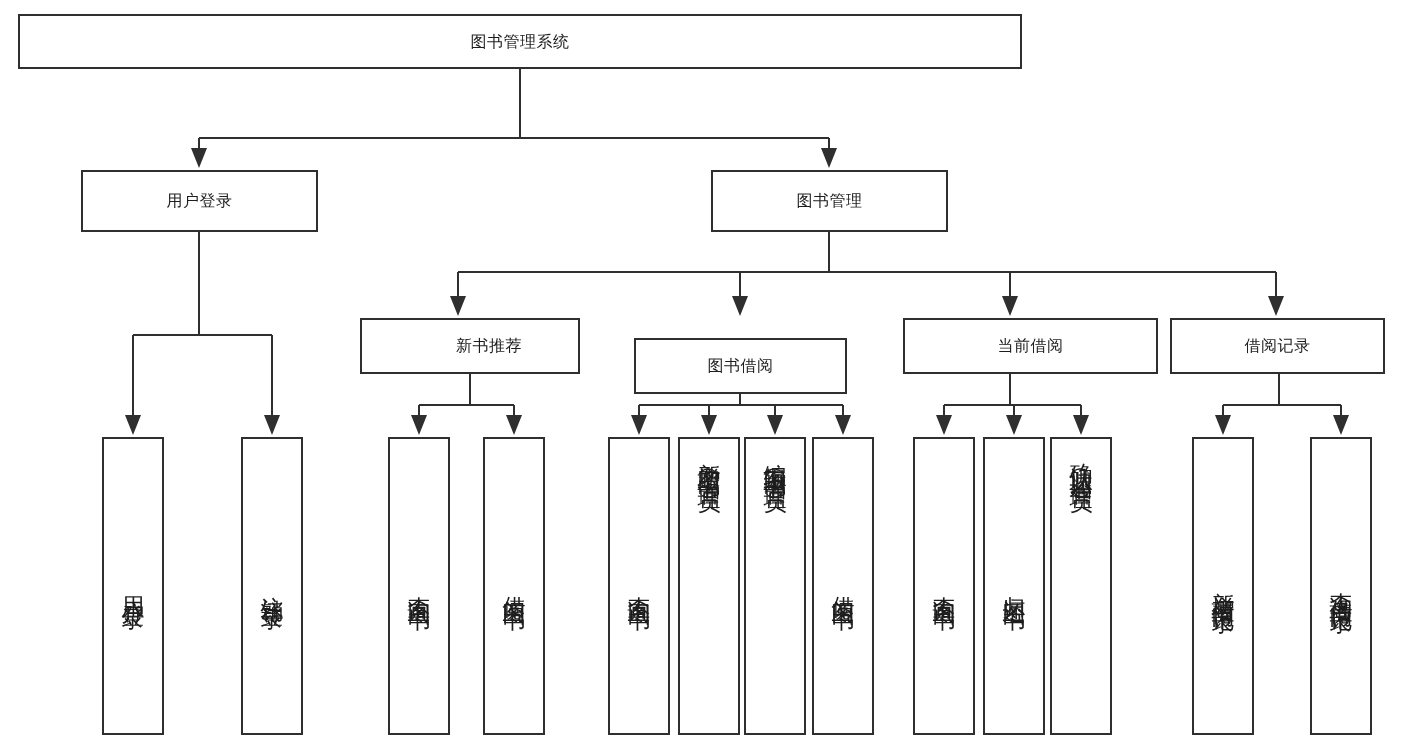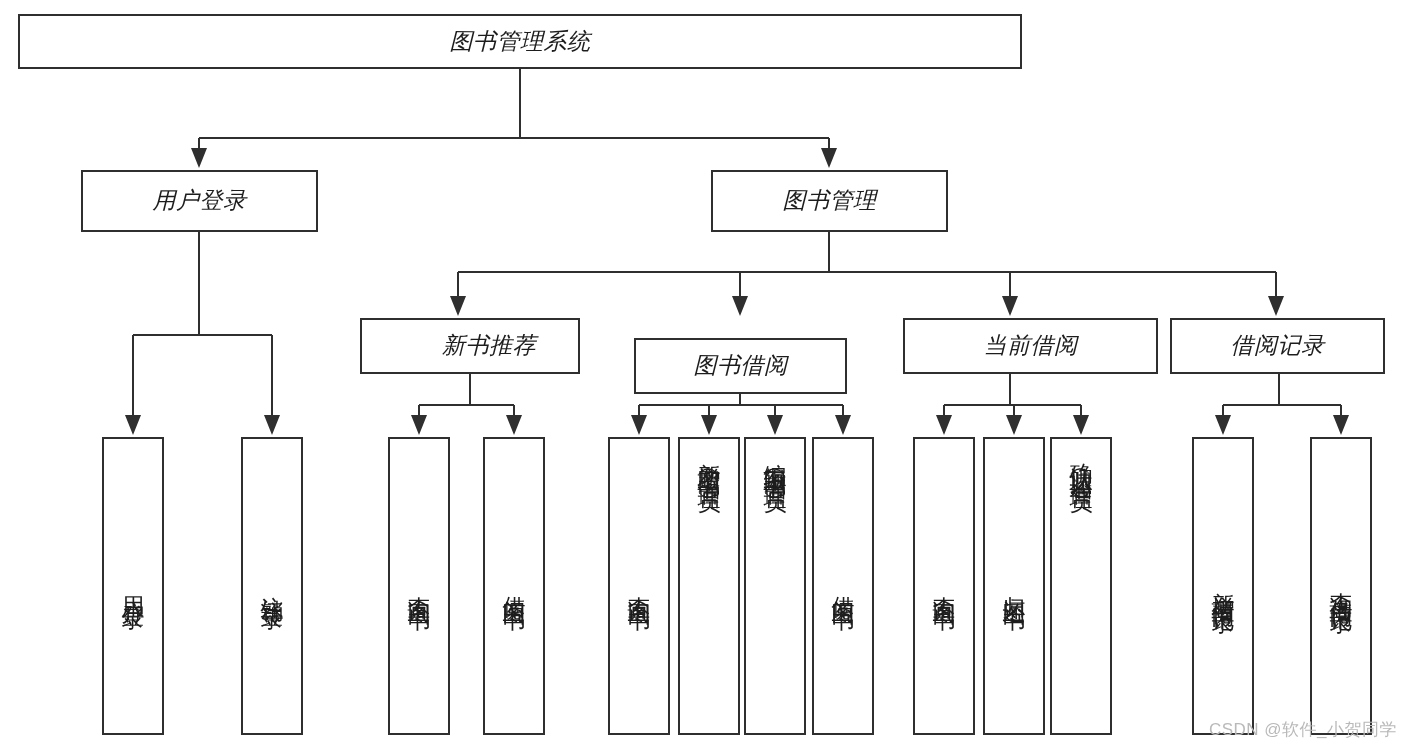--- a/index.html
+++ b/index.html
@@ -22,26 +22,25 @@
   .node-box {
     position: absolute;
     box-sizing: border-box;
     border: 2.5px solid #2f2f2f;
     background: #ffffff;
     display: flex;
     align-items: center;
     justify-content: center;
   }
   .node-label-h {
-    font-size: 23px;
+    font-size: 16px;
     color: #1d1d1d;
     line-height: 1.1;
     white-space: nowrap;
     letter-spacing: 0.5px;
-    font-style: italic;
   }
   .node-label-v {
     font-size: 23px;
     color: #1d1d1d;
     writing-mode: vertical-rl;
     text-orientation: upright;
     letter-spacing: 4px;
     line-height: 1.0;
     white-space: nowrap;
   }
@@ -185,14 +184,13 @@
       <div class="node-box vert-box" style="left: 1050px; top: 437px; width: 62px; height: 298px;">
         <span class="node-label-v">确认归还（管理员）</span>
       </div>
       <div class="node-box vert-box centered" style="left: 1192px; top: 437px; width: 62px; height: 298px;">
         <span class="node-label-v">新增借阅记录</span>
       </div>
       <div class="node-box vert-box centered" style="left: 1310px; top: 437px; width: 62px; height: 298px;">
         <span class="node-label-v">查询借阅记录</span>
       </div>
     </div>
-  <div class="watermark">CSDN @软件_小贺同学</div>
 </div>
 
 </body></html>

